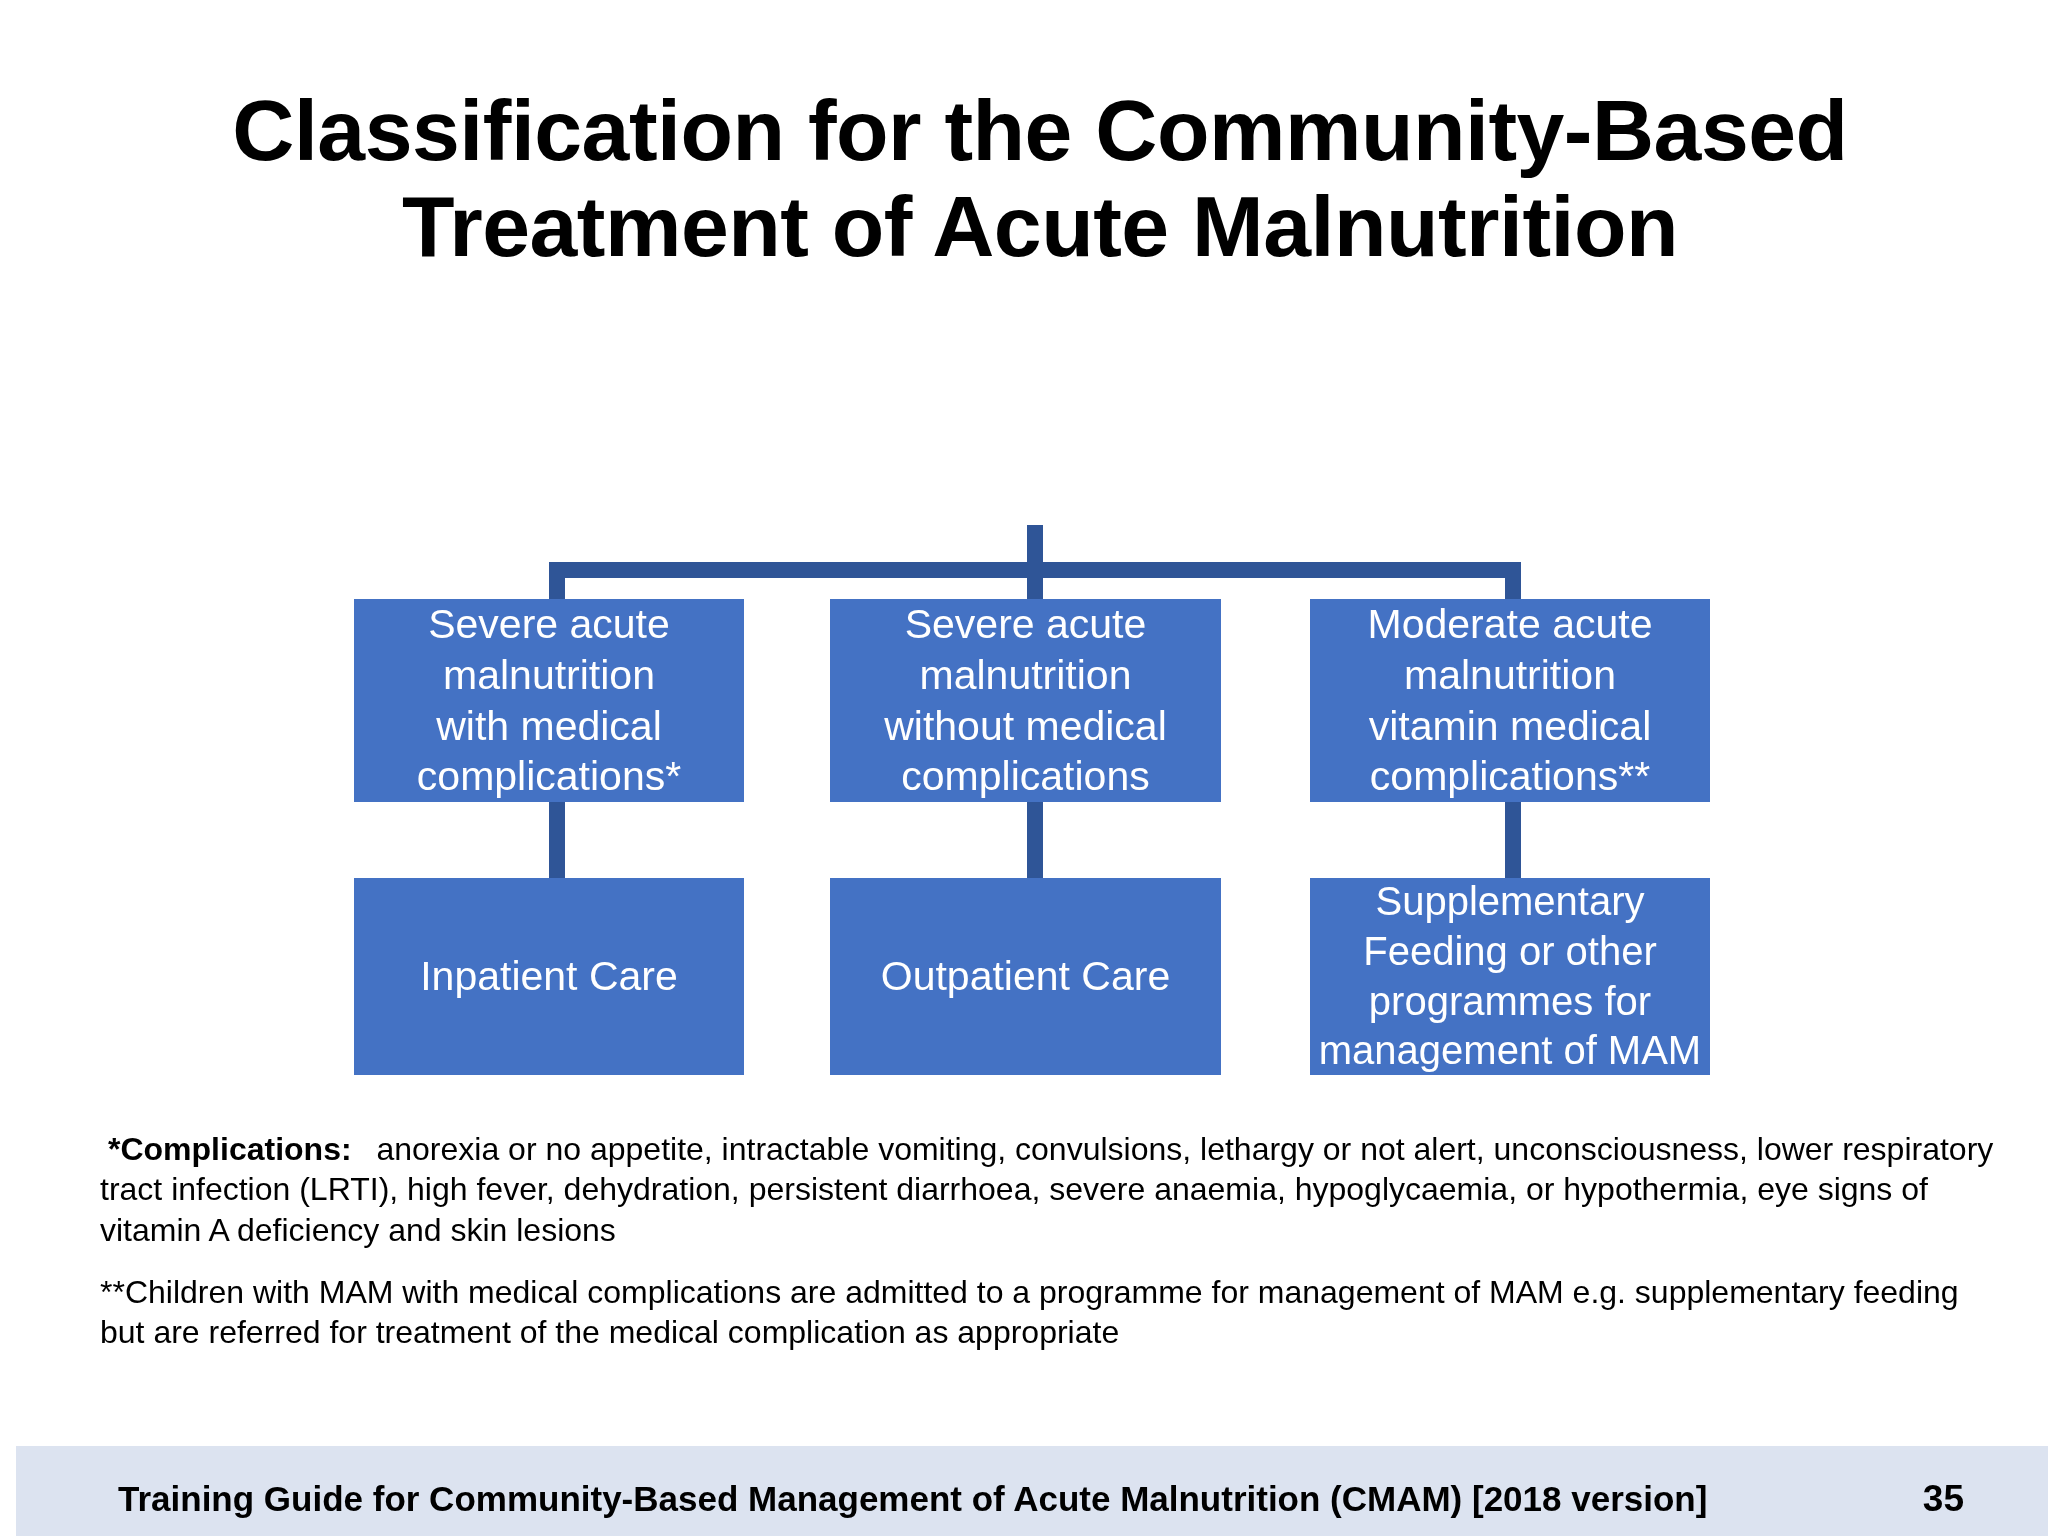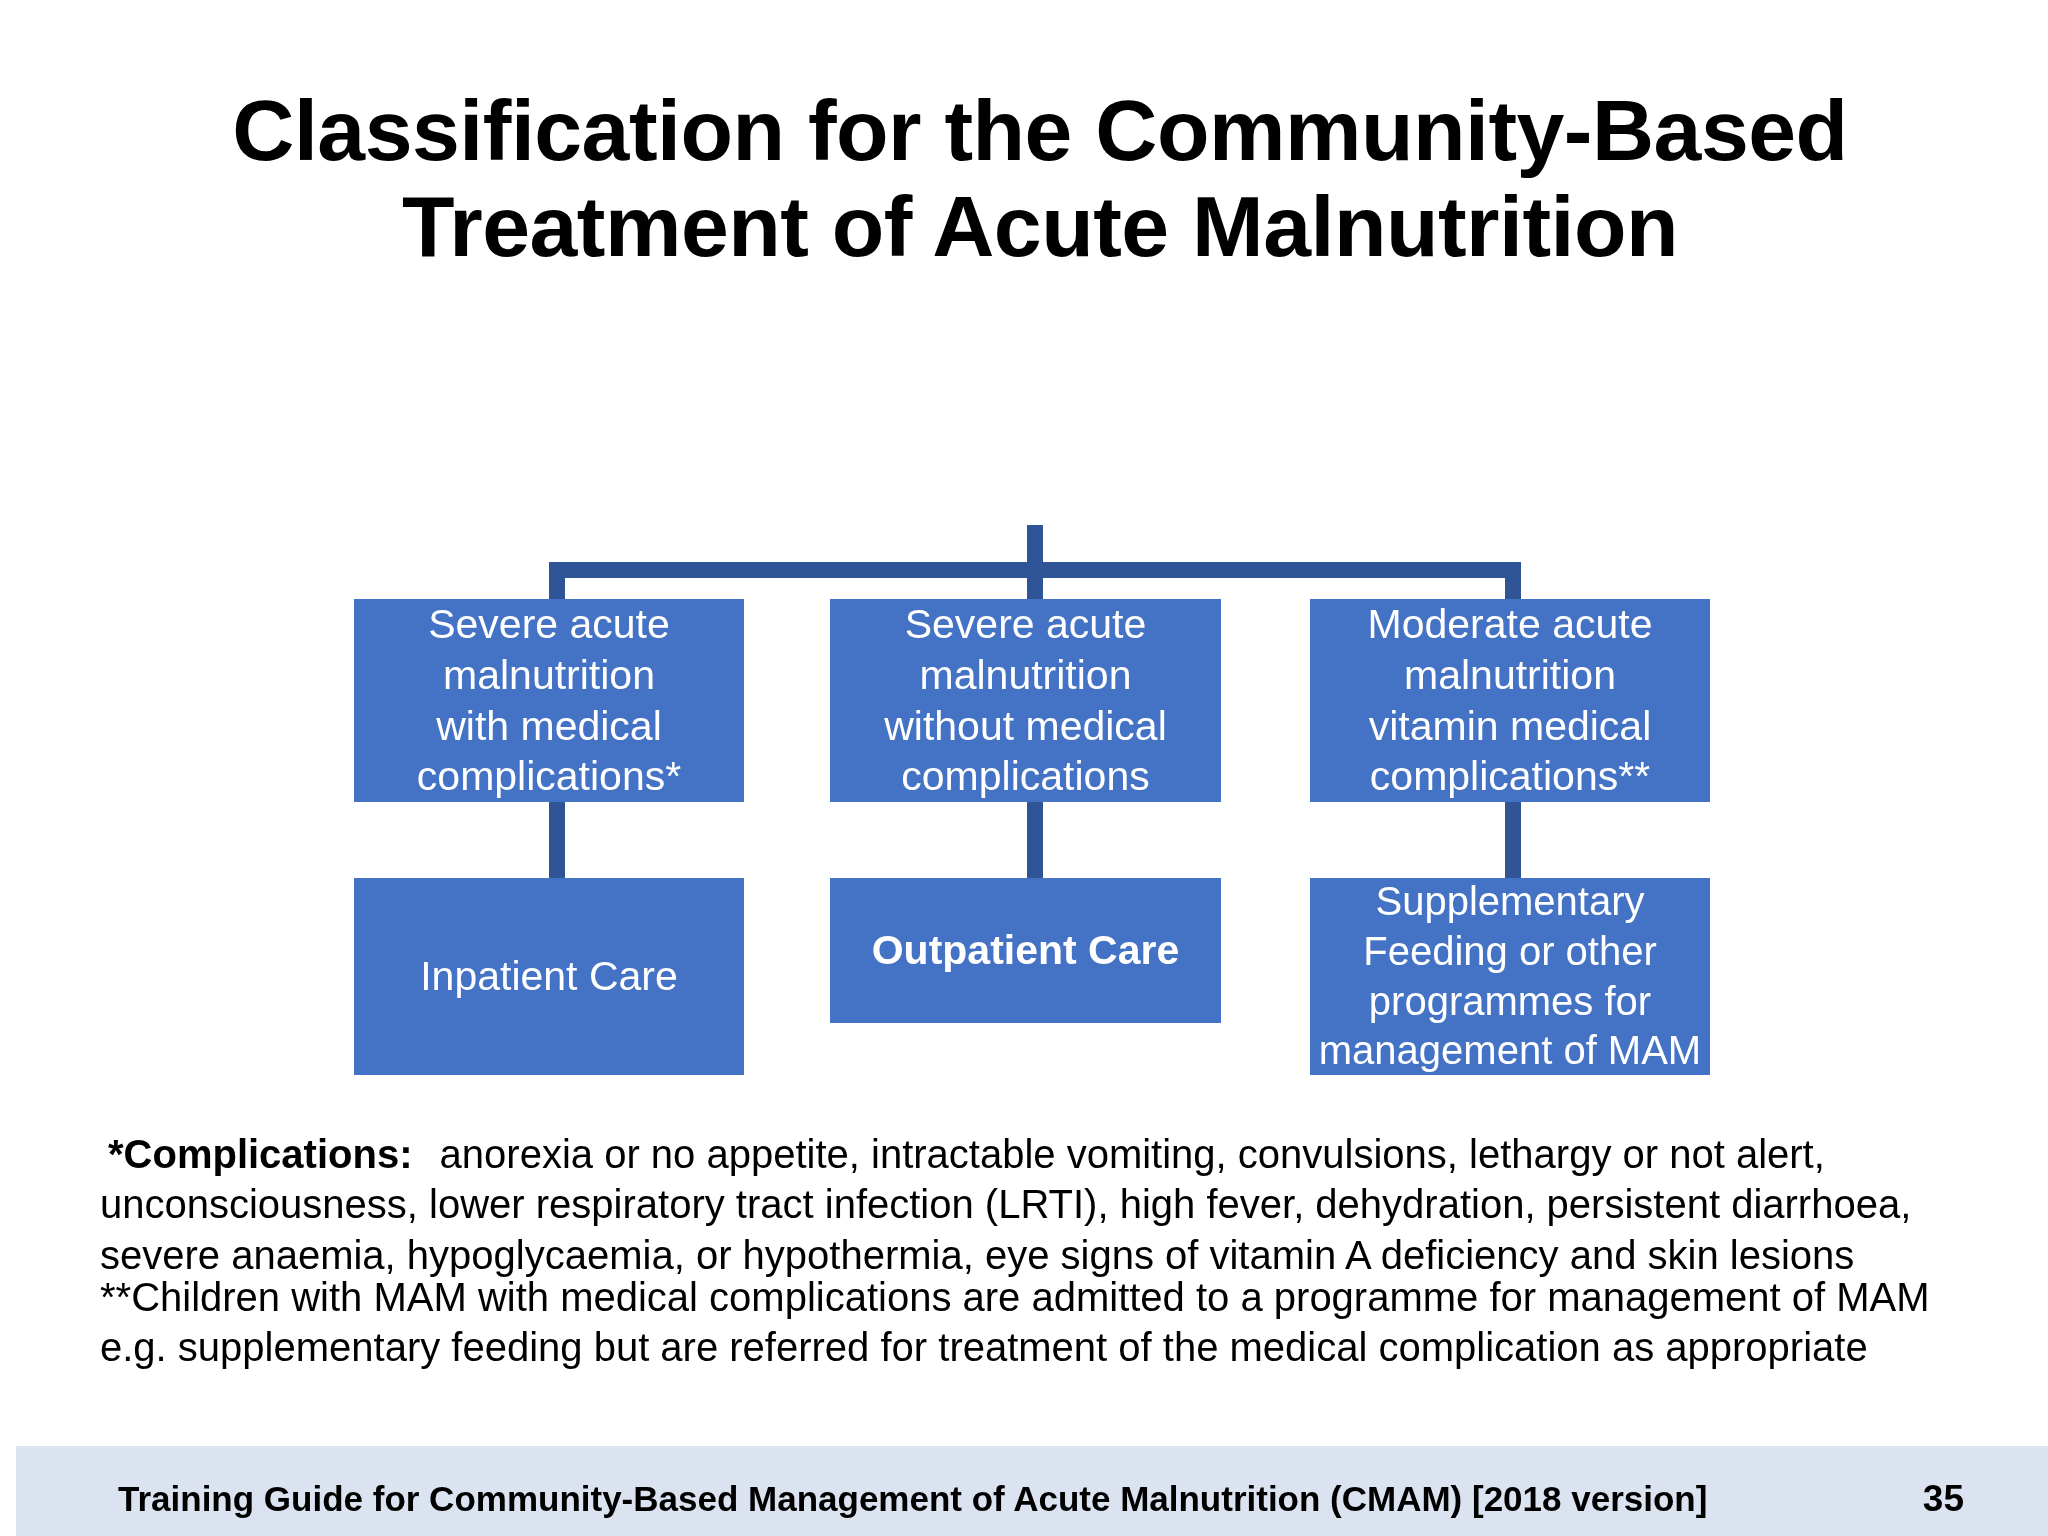--- a/index.html
+++ b/index.html
@@ -62,21 +62,21 @@
   
   #node-root   { left: 815px;  top: 303px; width: 396px; height: 206px; }
 
   
   #node-sam-with    { left: 338px;  top: 583px; width: 390px; height: 203px; }
   #node-sam-without { left: 814px;  top: 583px; width: 391px; height: 203px; }
   #node-mam         { left: 1294px; top: 583px; width: 400px; height: 203px; }
 
   
   #node-inpatient   { left: 338px;  top: 862px; width: 390px; height: 197px; }
-  #node-outpatient  { left: 814px;  top: 862px; width: 391px; height: 145px; font-weight: bold; }
+  #node-outpatient  { left: 814px;  top: 862px; width: 391px; height: 197px; }
   #node-sfp         { left: 1294px; top: 862px; width: 400px; height: 197px; }
 
   #node-sfp { font-size: 40px; }
 
   
   .conn {
     position: absolute;
     background: #2f5597;
   }
   .conn-v { width: 3px; }
@@ -95,21 +95,21 @@
   #conn-link-left  { left: 533px;  top: 786px; height: 77px; }
   #conn-link-mid   { left: 1011px; top: 786px; height: 77px; }
   #conn-link-right { left: 1489px; top: 786px; height: 77px; }
 
   
   .footnote {
     position: absolute;
     left: 76px;
     width: 1910px;
     font-family: "Liberation Sans", sans-serif;
-    font-size: 40px;
+    font-size: 32px;
     line-height: 1.26;
     color: #000000;
   }
   #footnote-1 { top: 1105px; }
   #footnote-2 { top: 1248px; }
   .footnote b { font-weight: bold; }
 
   
   #footer-bar {
     position: absolute;

